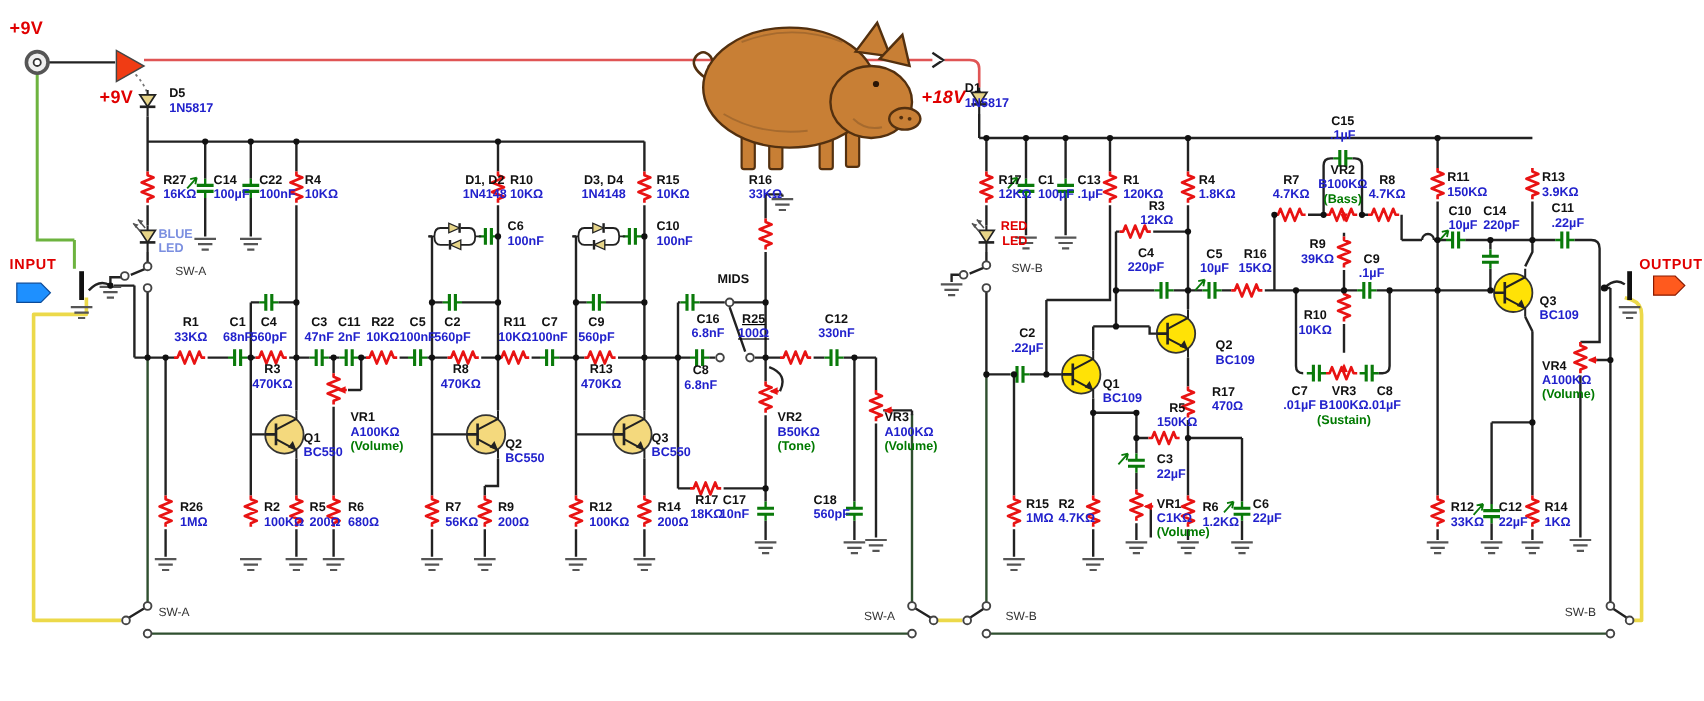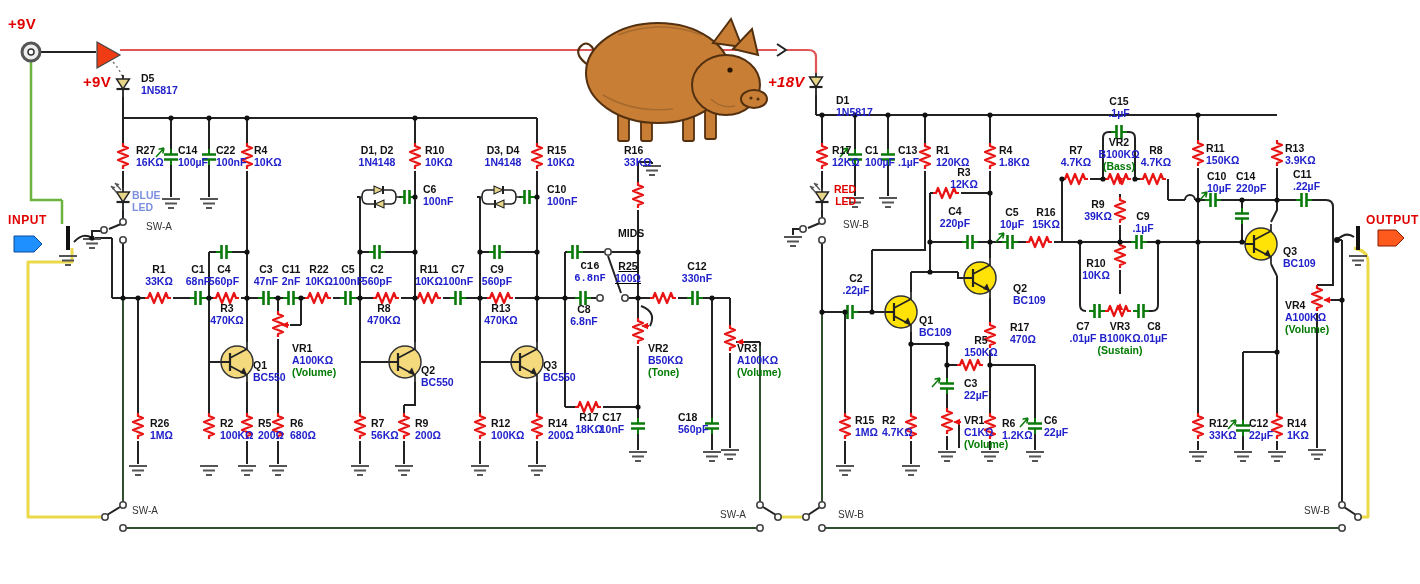--- a/index.html
+++ b/index.html
@@ -475,21 +475,21 @@
       </div>
       <div class="lbl L" style="left: 292px; top: 342px;">
         <div class="ln k">VR1</div>
         <div class="ln b">A100KΩ</div>
         <div class="ln g">(Volume)</div>
       </div>
       <div class="lbl L" style="left: 253px; top: 359px;">
         <div class="ln k">Q1</div>
         <div class="ln b">BC550</div>
       </div>
-      <div class="lbl C" style="left: 377px; top: 144px;">
+      <div class="lbl C" style="left: 404px; top: 144px;">
         <div class="ln k">D1, D2</div>
         <div class="ln b">1N4148</div>
       </div>
       <div class="lbl L" style="left: 425px; top: 144px;">
         <div class="ln k">R10</div>
         <div class="ln b">10KΩ</div>
       </div>
       <div class="lbl L" style="left: 423px; top: 183px;">
         <div class="ln k">C6</div>
         <div class="ln b">100nF</div>
@@ -535,24 +535,24 @@
         <div class="ln b">BC550</div>
       </div>
       <div class="lbl L" style="left: 543px; top: 359px;">
         <div class="ln k">Q3</div>
         <div class="ln b">BC550</div>
       </div>
       <div class="lbl L" style="left: 624px; top: 144px;">
         <div class="ln k">R16</div>
         <div class="ln b">33KΩ</div>
       </div>
-      <div class="lbl L" style="left: 598px; top: 227px; margin-left: 20px;">
+      <div class="lbl L" style="left: 598px; top: 227px;">
         <div class="ln k">MIDS</div>
       </div>
-      <div class="lbl C" style="left: 590px; top: 260px; font-family: Liberation Mono, monospace;">
+      <div class="lbl C" style="left: 590px; top: 260px;">
         <div class="ln k">C16</div>
         <div class="ln b">6.8nF</div>
       </div>
       <div class="lbl C" style="left: 584px; top: 303px;">
         <div class="ln k">C8</div>
         <div class="ln b">6.8nF</div>
       </div>
       <div class="lbl C" style="left: 628px; top: 260px; text-decoration: underline;">
         <div class="ln k">R25</div>
         <div class="ln b">100Ω</div>
@@ -623,21 +623,21 @@
       </div>
       <div class="lbl L" style="left: 838px; top: 509px;">
         <div class="ln gy">SW-B</div>
       </div>
       <div class="lbl L" style="left: 1304px; top: 505px;">
         <div class="ln gy">SW-B</div>
       </div>
       <div class="lbl L pw" style="left: 768px; top: 74px; font-style: italic;">
         <div class="ln r">+18V</div>
       </div>
-      <div class="lbl L" style="left: 836px; top: 68px; margin-top: 26px;">
+      <div class="lbl L" style="left: 804px; top: 68px;">
         <div class="ln k">D1</div>
         <div class="ln b">1N5817</div>
       </div>
       <div class="lbl L" style="left: 832px; top: 144px;">
         <div class="ln k">R17</div>
         <div class="ln b">12KΩ</div>
       </div>
       <div class="lbl L" style="left: 865px; top: 144px;">
         <div class="ln k">C1</div>
         <div class="ln b">100µF</div>

